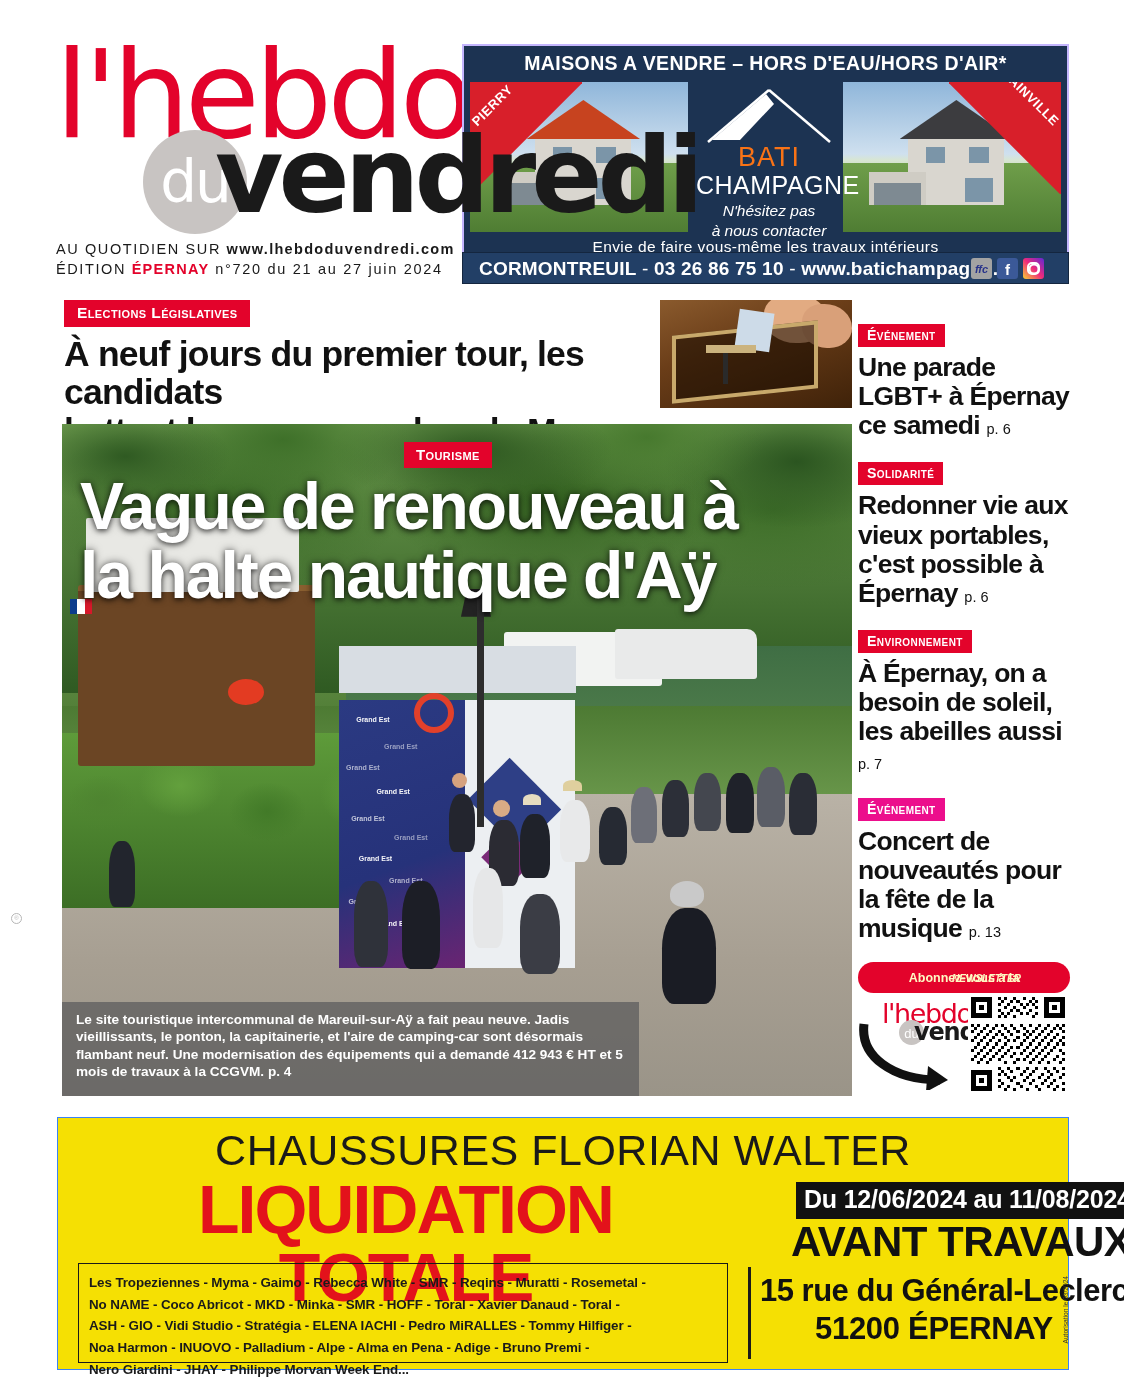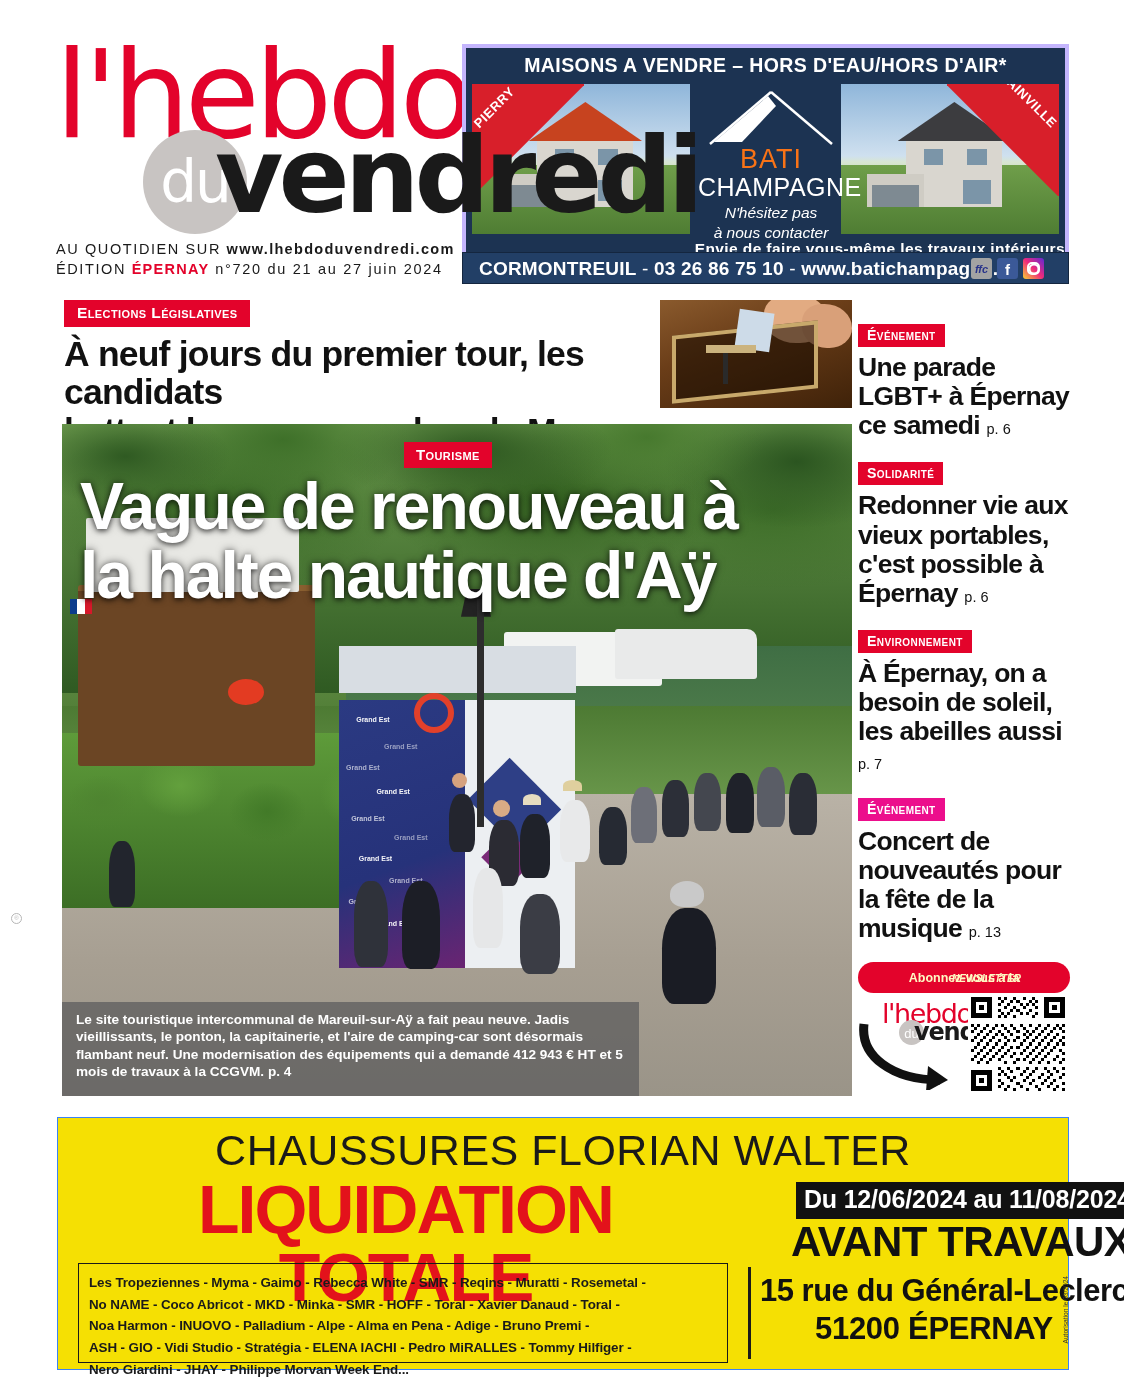--- a/index.html
+++ b/index.html
@@ -40,21 +40,21 @@
   .mast-line1 b{font-weight:700;letter-spacing:1.3px;}
   .mast-line2{
     position:absolute;left:1px;top:227px;white-space:nowrap;
     font-size:14.5px;letter-spacing:1.6px;color:#1A1A1A;
   }
   .mast-line2 .ed{color:#E3032B;font-weight:700;letter-spacing:1.3px;}
   .mast-line2 .num{letter-spacing:1.7px;}
 
   
   .topad{position:absolute;left:462px;top:44px;width:607px;height:240px;
-    background:#1C3352;border:4px solid #c4b5fd;box-sizing:border-box;}
+    background:#1C3352;border:2px solid #c4b5fd;box-sizing:border-box;}
   .topad-title{
     position:absolute;left:0;right:0;top:6px;text-align:center;color:#fff;
     font-weight:700;font-size:19.5px;letter-spacing:.4px;white-space:nowrap;
   }
   .topad-photo{position:absolute;top:36px;height:150px;overflow:hidden;}
   .ph-left{left:6px;width:218px;}
   .ph-right{right:6px;width:218px;}
   .house-sky{position:absolute;inset:0;background:linear-gradient(#8fb6da 0%,#cfe0ef 48%,#d8e6d3 52%,#6f9a46 100%);}
   .house-grass{position:absolute;left:0;right:0;bottom:0;height:46%;background:linear-gradient(#6f9e4a,#4f7d33);}
   .house-body{position:absolute;left:30%;bottom:18%;width:44%;height:46%;background:#d9d6cf;}
@@ -76,22 +76,22 @@
   .corner-tag.r .txt{right:4px;top:34px;transform:rotate(45deg);transform-origin:right center;}
 
   .topad-logo{position:absolute;left:232px;top:36px;width:146px;height:150px;text-align:center;}
   .bc-roof{position:absolute;left:8px;top:6px;width:130px;height:58px;}
   .bc-name1{position:absolute;left:0;right:0;top:60px;color:#f97316;font-size:27px;letter-spacing:1px;
     font-family:"Liberation Sans",sans-serif;font-weight:400;}
   .bc-name2{position:absolute;left:0;right:0;top:89px;color:#fff;font-size:25px;letter-spacing:.5px;}
   .bc-sub1{position:absolute;left:0;right:0;top:120px;color:#fff;font-style:italic;font-size:15.5px;}
   .bc-sub2{position:absolute;left:0;right:0;top:140px;color:#fff;font-style:italic;font-size:15.5px;}
 
-  .topad-l1{position:absolute;left:0;right:0;top:192px;text-align:right;color:#fff;
-    font-weight:700;font-size:15.5px;letter-spacing:.4px;}
+  .topad-l1{position:absolute;left:0;right:0;top:192px;text-align:center;color:#fff;
+    font-weight:400;font-size:15.5px;letter-spacing:.4px;}
   .topad-l2{position:absolute;left:0;right:0;top:211px;text-align:center;color:#fff;
     font-weight:700;font-size:15.5px;letter-spacing:.3px;}
   .topad-l2 .tel{font-size:20px;letter-spacing:.5px;}
   .topad-fine{position:absolute;left:0;right:0;top:232px;text-align:center;color:#fff;
     font-size:8.2px;letter-spacing:.1px;}
   .topad-foot{position:absolute;left:462px;top:252px;width:607px;height:32px;
     background:#223F66;border:1px solid #14263f;box-sizing:border-box;}
   .topad-foot .ft{position:absolute;left:16px;top:5px;color:#fff;font-size:19px;font-weight:700;
     letter-spacing:.2px;white-space:nowrap;}
   .topad-foot .ft .thin{font-weight:400;}
@@ -695,22 +695,22 @@
 
   <div class="botad">
     <div class="botad-title">CHAUSSURES FLORIAN WALTER</div>
     <div class="liq">LIQUIDATION TOTALE</div>
     <div class="dates">Du 12/06/2024 au 11/08/2024</div>
     <div class="avant">AVANT TRAVAUX</div>
 
     <div class="brands">
       <div>Les Tropeziennes - Myma - Gaimo - Rebecca White - SMR - Reqins - Muratti - Rosemetal -</div>
       <div>No NAME - Coco Abricot - MKD - Minka - SMR - HOFF - Toral - Xavier Danaud - Toral -</div>
+      <div>ASH - GIO - Vidi Studio - Stratégia - ELENA  IACHI - Pedro MiRALLES  - Tommy Hilfiger -</div>
       <div>Noa Harmon - INUOVO - Palladium - Alpe - Alma en Pena - Adige - Bruno Premi -</div>
-      <div>ASH - GIO - Vidi Studio - Stratégia - ELENA  IACHI - Pedro MiRALLES  - Tommy Hilfiger -</div>
       <div>Nero Giardini - JHAY - Philippe Morvan Week End...</div>
     </div>
 
     <div class="addr">
       <div class="addr-bar"></div>
       <div class="l1">15 rue du Général-Leclerc</div>
       <div class="l2">51200 ÉPERNAY</div>
     </div>
     <div class="vert">Autorisation le 03/2024</div>
   </div>

